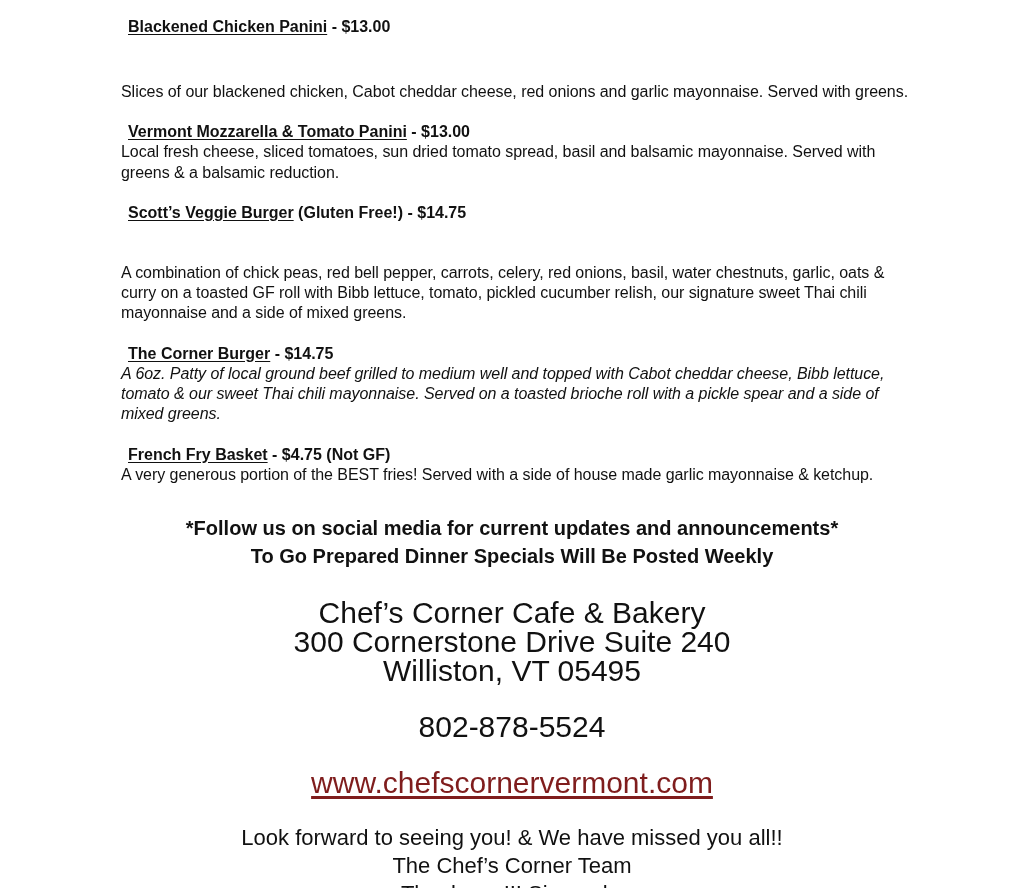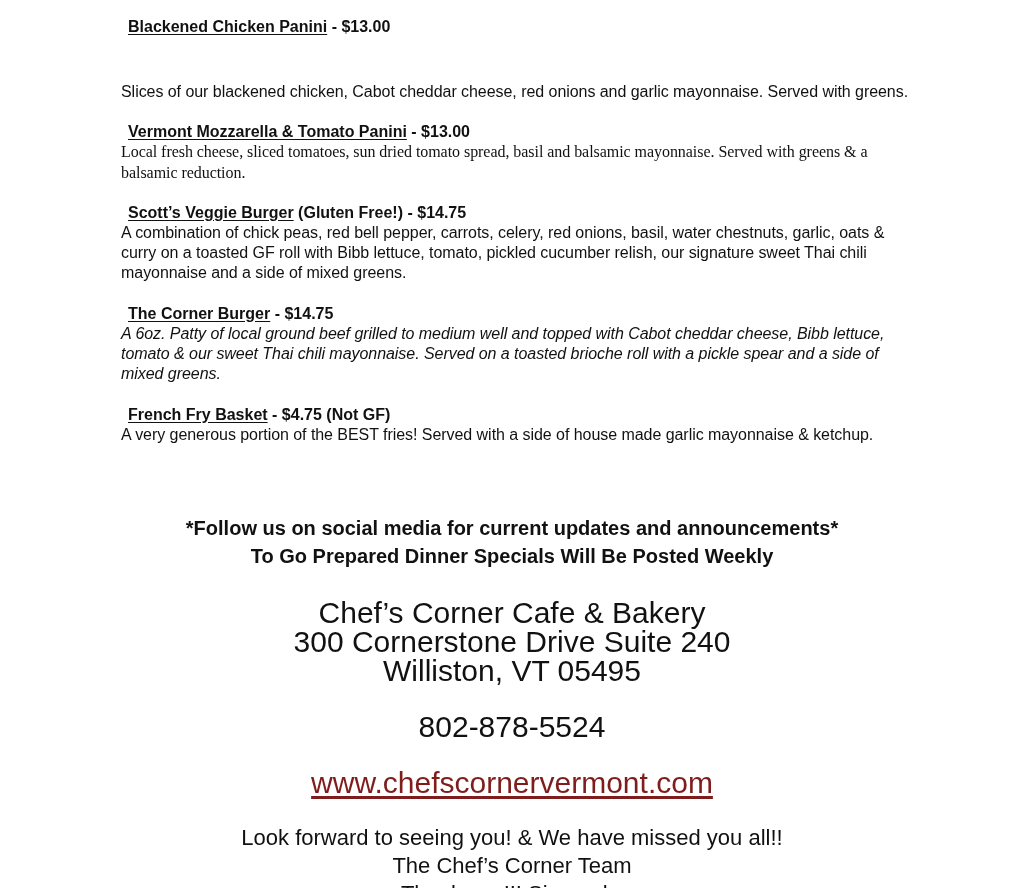--- a/index.html
+++ b/index.html
@@ -73,26 +73,26 @@
 <body>
 
 <div class="menu">
   <div class="item">
     <div class="item-title"><span class="item-name">Blackened Chicken Panini</span><span> - $13.00</span></div>
     <div class="item-desc" style="width:790px;margin-top:45px;">Slices of our blackened chicken, Cabot cheddar cheese, red onions and garlic mayonnaise. Served with greens.</div>
   </div>
 
   <div class="item">
     <div class="item-title"><span class="item-name">Vermont Mozzarella &amp; Tomato Panini</span><span> - $13.00</span></div>
-    <div class="item-desc" style="width:800px;font-family:Liberation Serif, serif;">Local fresh cheese, sliced tomatoes, sun dried tomato spread, basil and balsamic mayonnaise. Served with greens &amp; a balsamic reduction.</div>
+    <div class="item-desc" style="width:800px;">Local fresh cheese, sliced tomatoes, sun dried tomato spread, basil and balsamic mayonnaise. Served with greens &amp; a balsamic reduction.</div>
   </div>
 
   <div class="item">
     <div class="item-title"><span class="item-name">Scott’s Veggie Burger</span><span> (Gluten Free!) - $14.75</span></div>
-    <div class="item-desc" style="width:790px;">A combination of chick peas, red bell pepper, carrots, celery, red onions, basil, water chestnuts, garlic, oats &amp; curry on a toasted GF roll with Bibb lettuce, tomato, pickled cucumber relish, our signature sweet Thai chili mayonnaise and a side of mixed greens.</div>
+    <div class="item-desc" style="width:790px;margin-top:40px;">A combination of chick peas, red bell pepper, carrots, celery, red onions, basil, water chestnuts, garlic, oats &amp; curry on a toasted GF roll with Bibb lettuce, tomato, pickled cucumber relish, our signature sweet Thai chili mayonnaise and a side of mixed greens.</div>
   </div>
 
   <div class="item">
     <div class="item-title"><span class="item-name">The Corner Burger</span><span> - $14.75</span></div>
     <div class="item-desc" style="width:775px;font-style:italic;">A 6oz. Patty of local ground beef grilled to medium well and topped with Cabot cheddar cheese, Bibb lettuce, tomato &amp; our sweet Thai chili mayonnaise. Served on a toasted brioche roll with a pickle spear and a side of mixed greens.</div>
   </div>
 
   <div class="item">
     <div class="item-title"><span class="item-name">French Fry Basket</span><span> - $4.75 (Not GF)</span></div>
     <div class="item-desc" style="width:795px;">A very generous portion of the BEST fries! Served with a side of house made garlic mayonnaise &amp; ketchup.</div>

